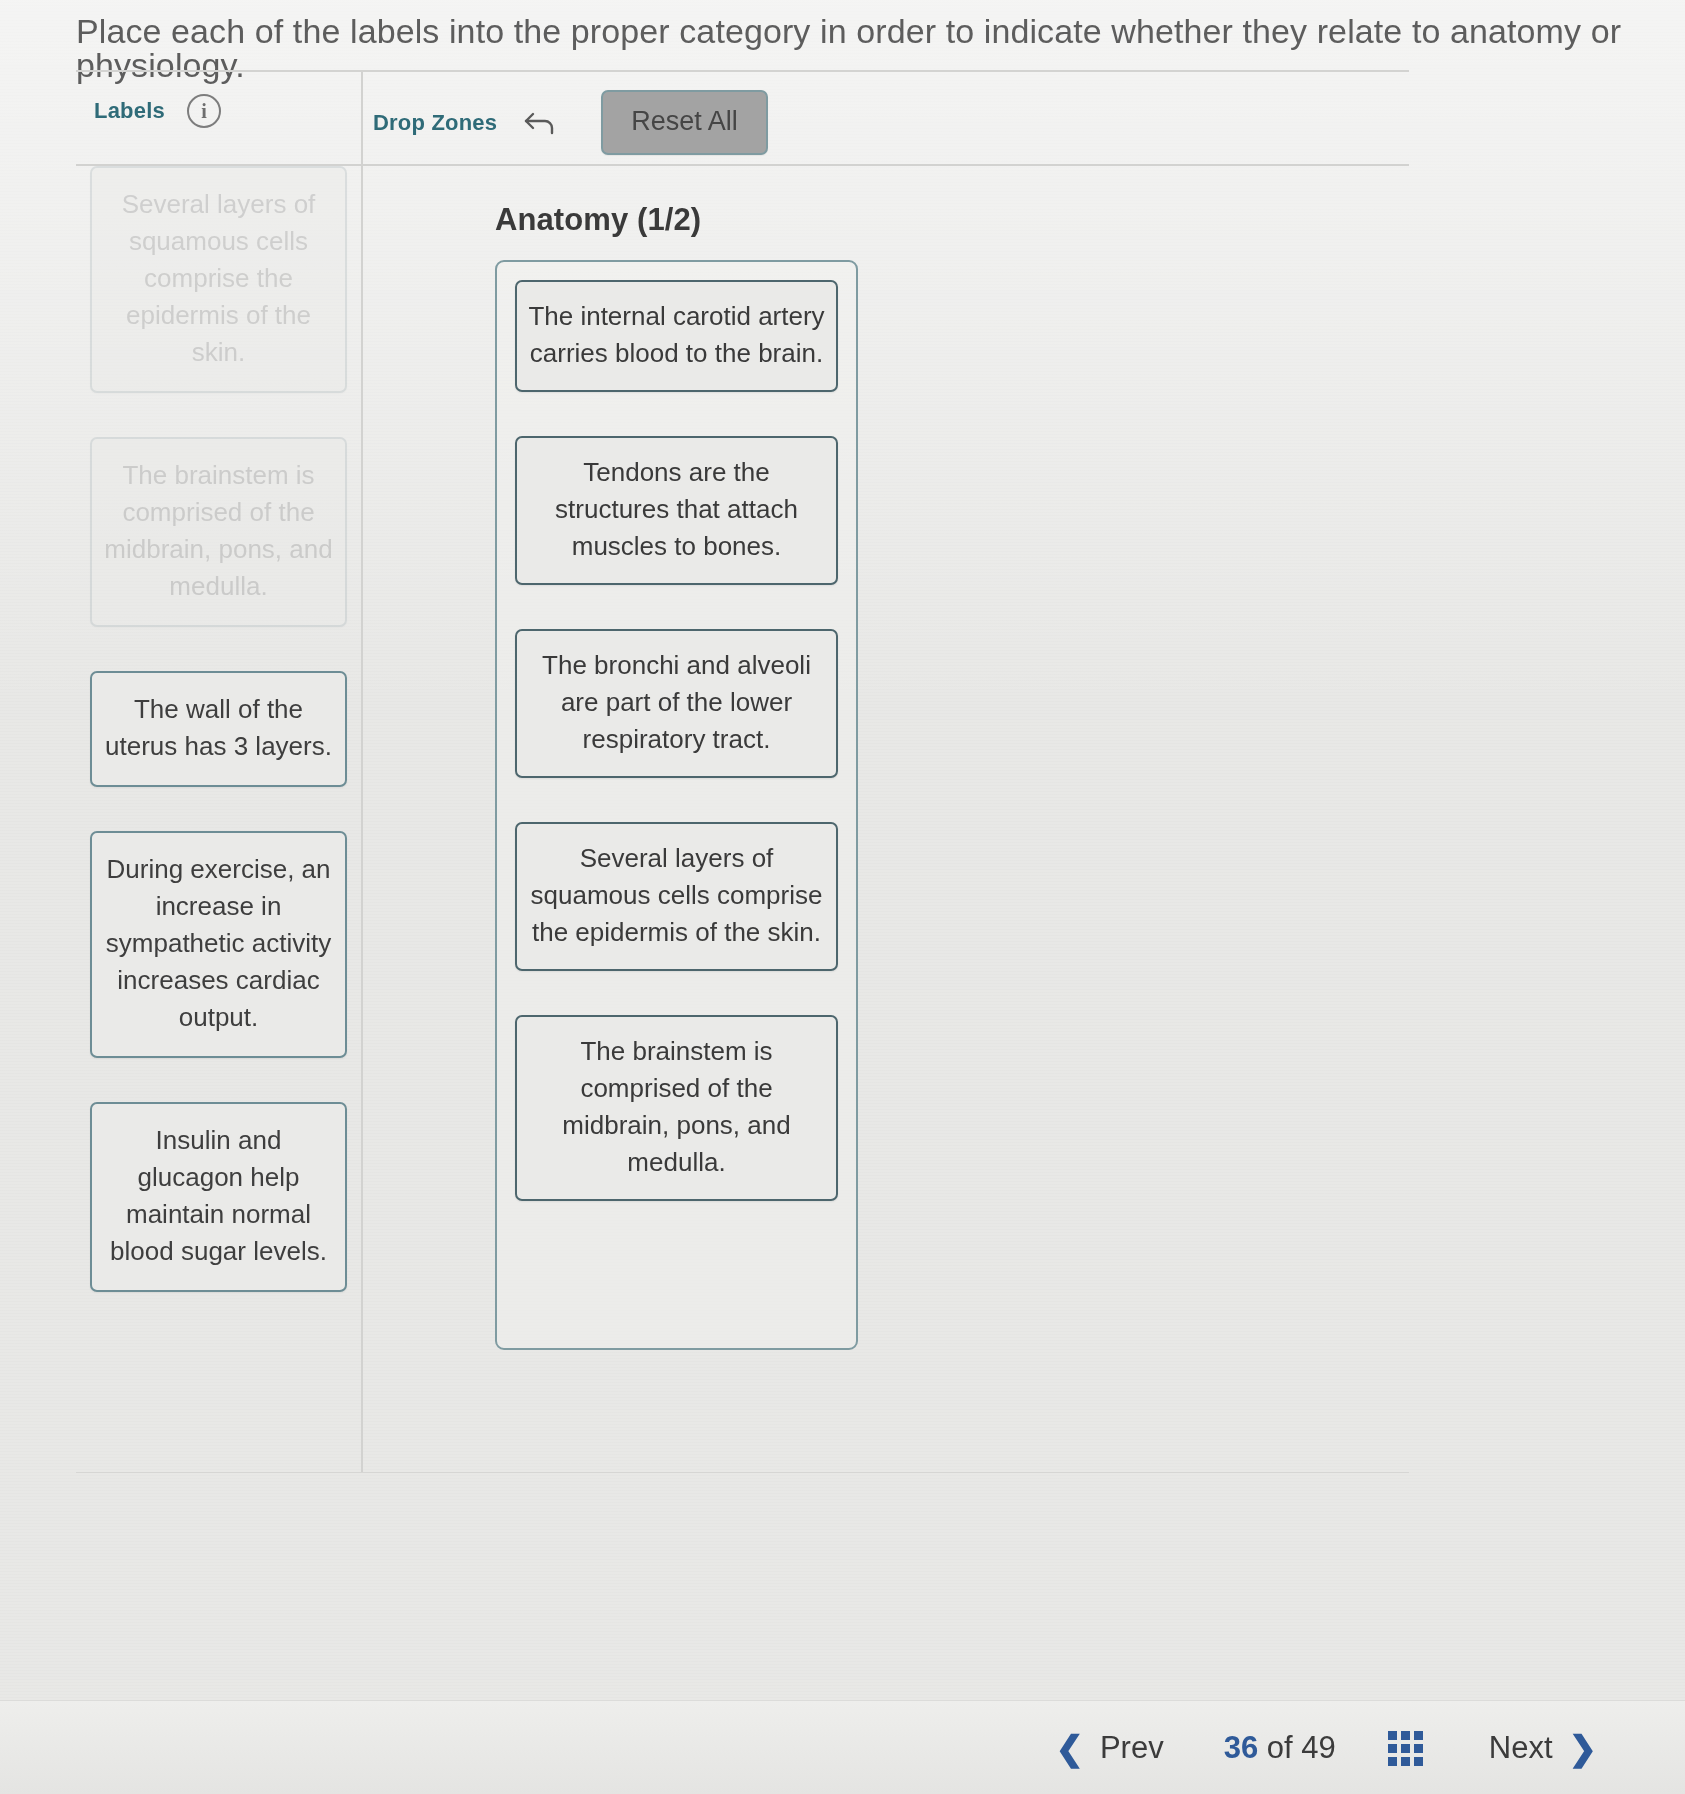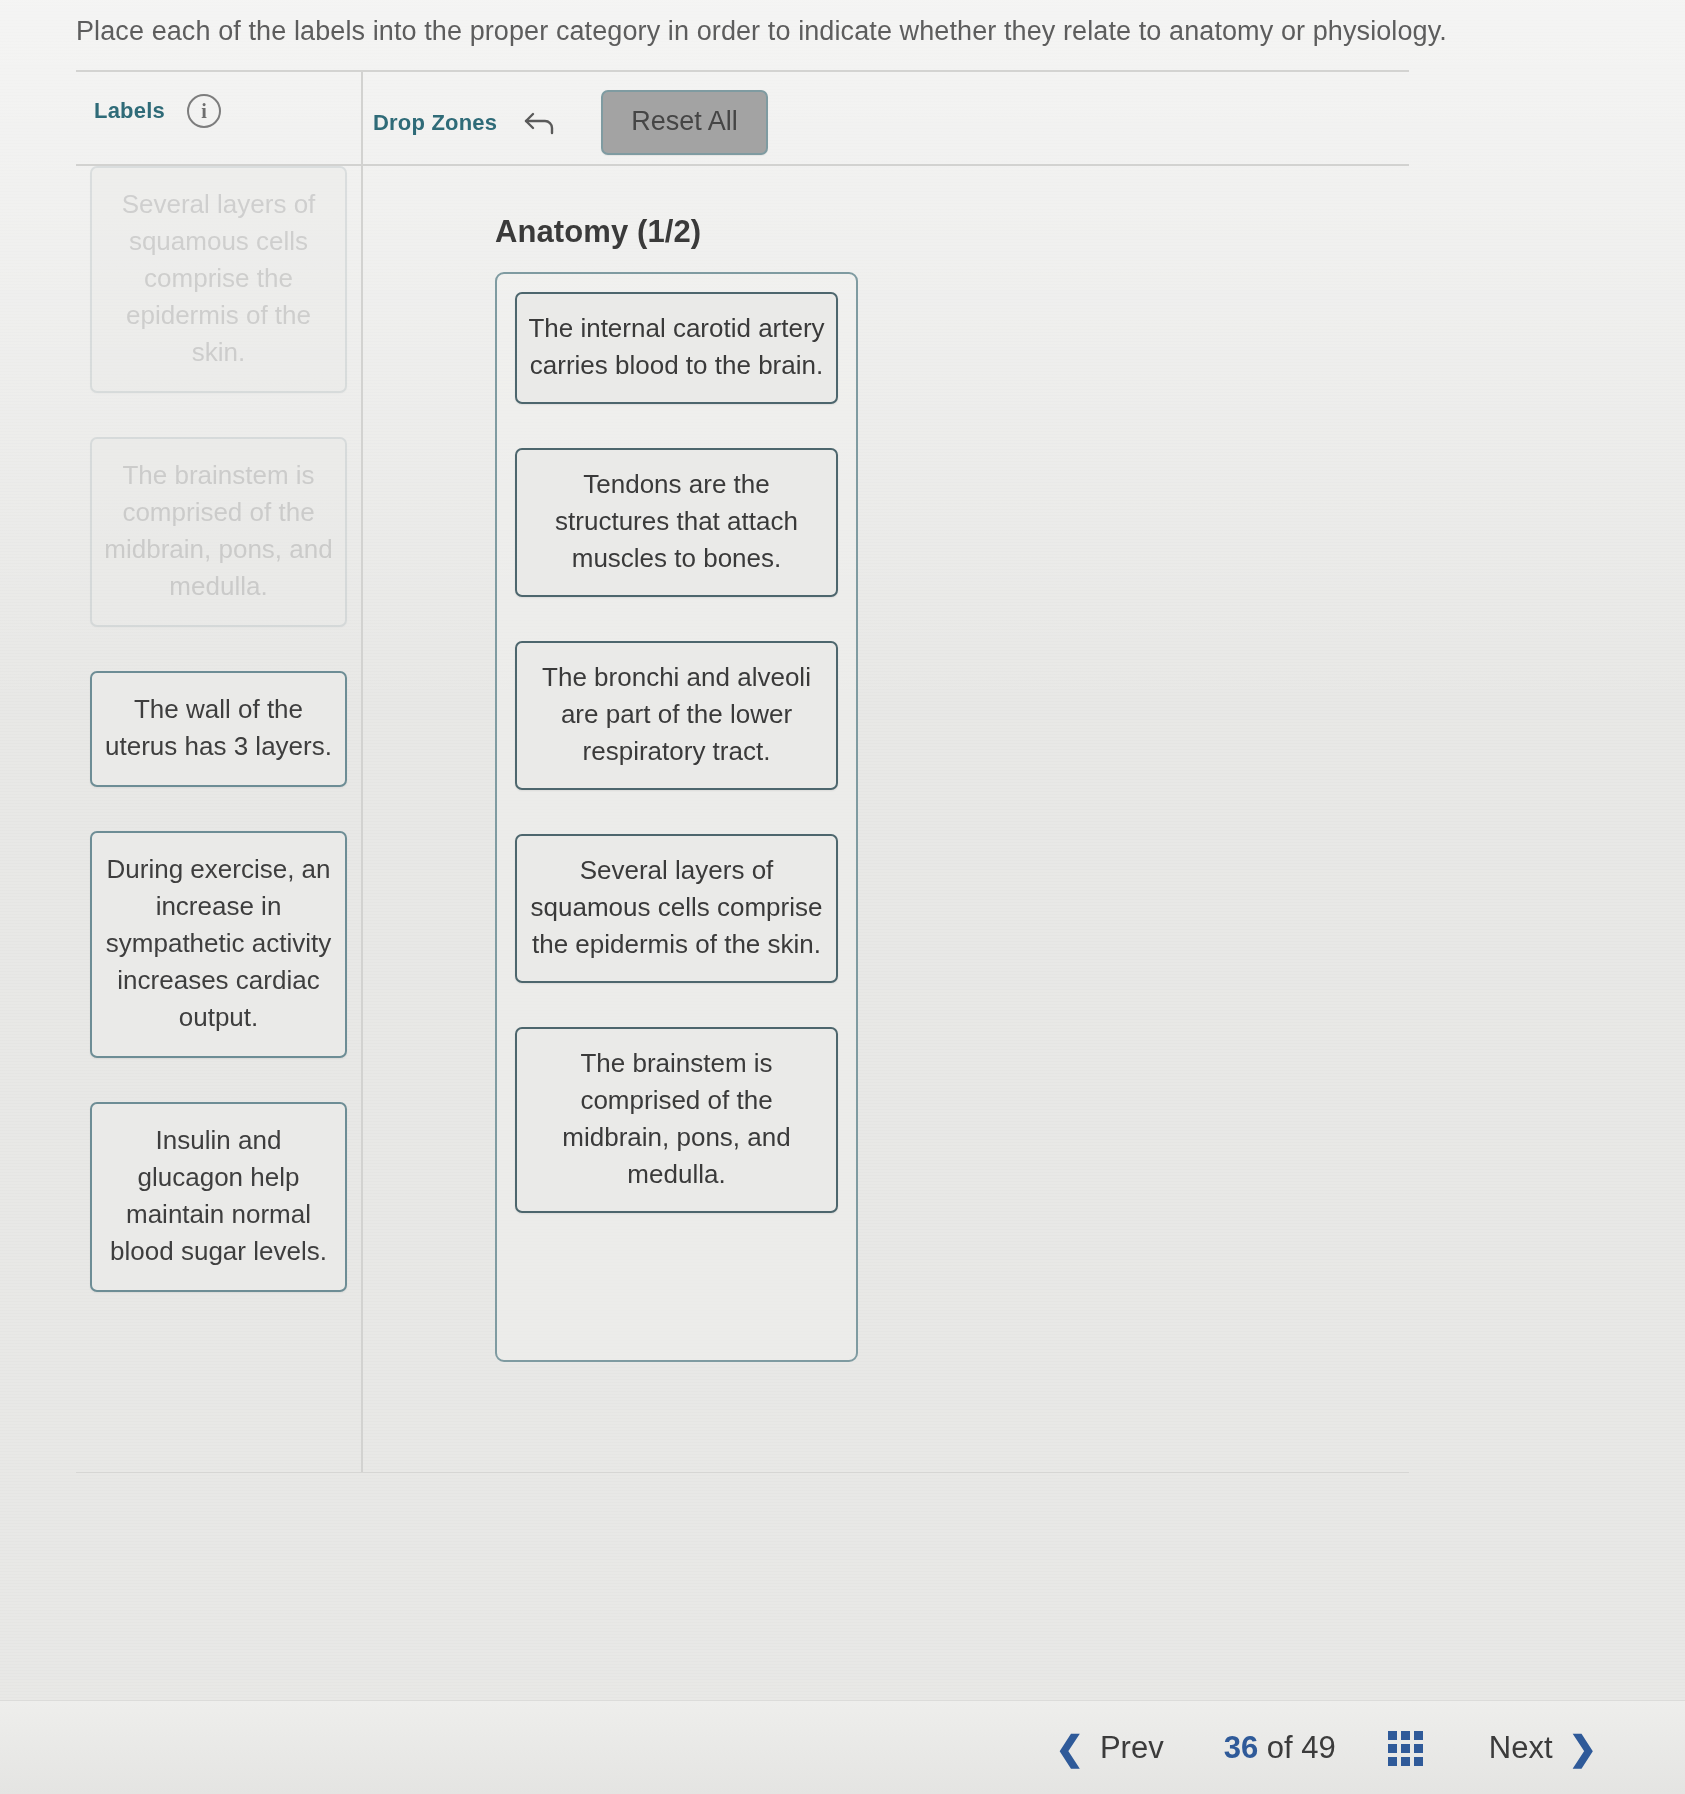--- a/index.html
+++ b/index.html
@@ -20,21 +20,21 @@
       repeating-linear-gradient(0deg, rgba(0,0,0,0.012) 0px, rgba(0,0,0,0.012) 1px, rgba(255,255,255,0.0) 1px, rgba(255,255,255,0.0) 3px),
       #e8e8e6;
   }
 
   
   .prompt {
     position: absolute;
     left: 76px;
     top: 14px;
     width: 1560px;
-    font-size: 27px;
+    font-size: 34px;
     line-height: 34px;
     color: #5d5d5d;
     letter-spacing: 0.1px;
   }
 
   
   .panel {
     position: absolute;
     left: 76px;
     top: 70px;
@@ -151,21 +151,21 @@
   
   .drop-area {
     position: absolute;
     left: 287px;
     top: 94px;
     width: 1046px;
     height: 1306px;
   }
   .zone-wrap {
     position: absolute;
-    top: 48px;
+    top: 36px;
     width: 363px;
     padding-left: 20px;
   }
   .zone-wrap.anatomy { left: 112px; }
   .zone-wrap.physiology { left: 452px; }
 
   .zone-title {
     font-size: 31px;
     font-weight: bold;
     color: #3a3a3a;

